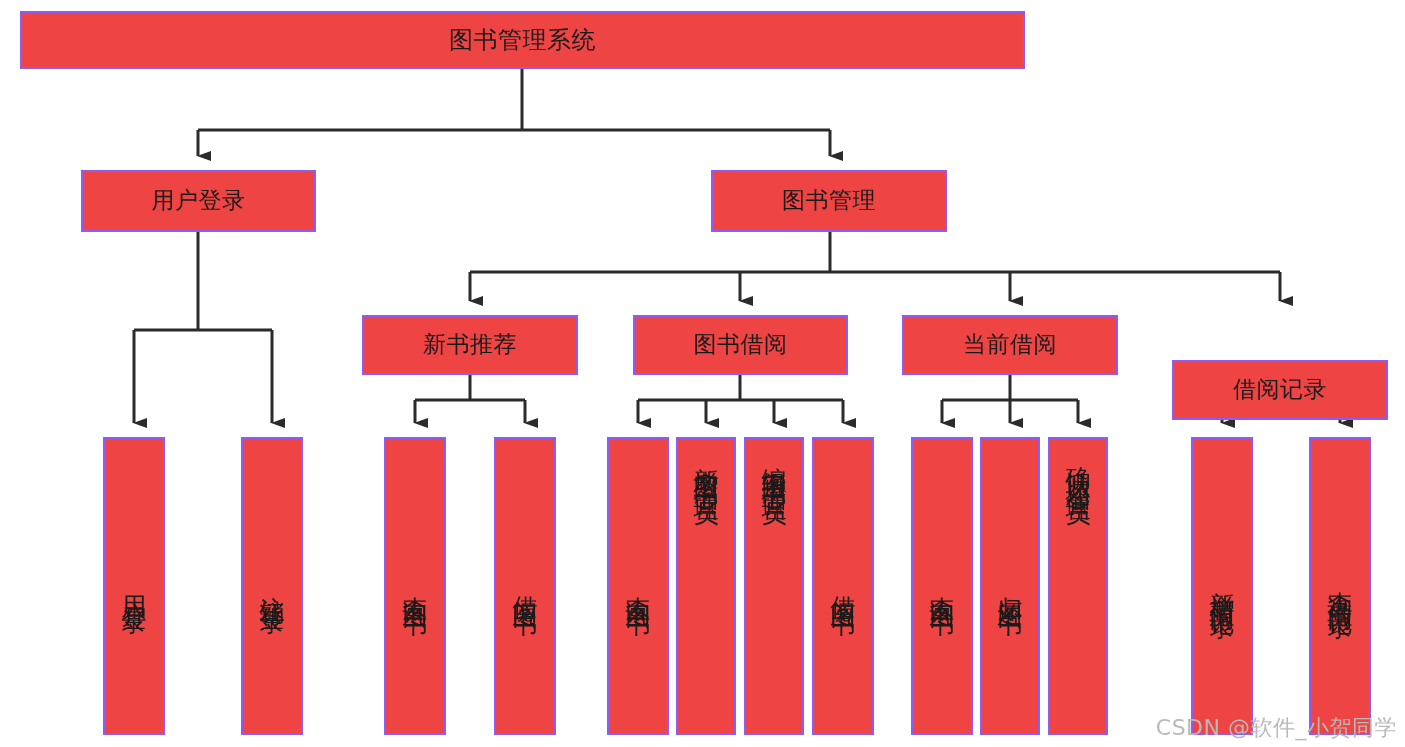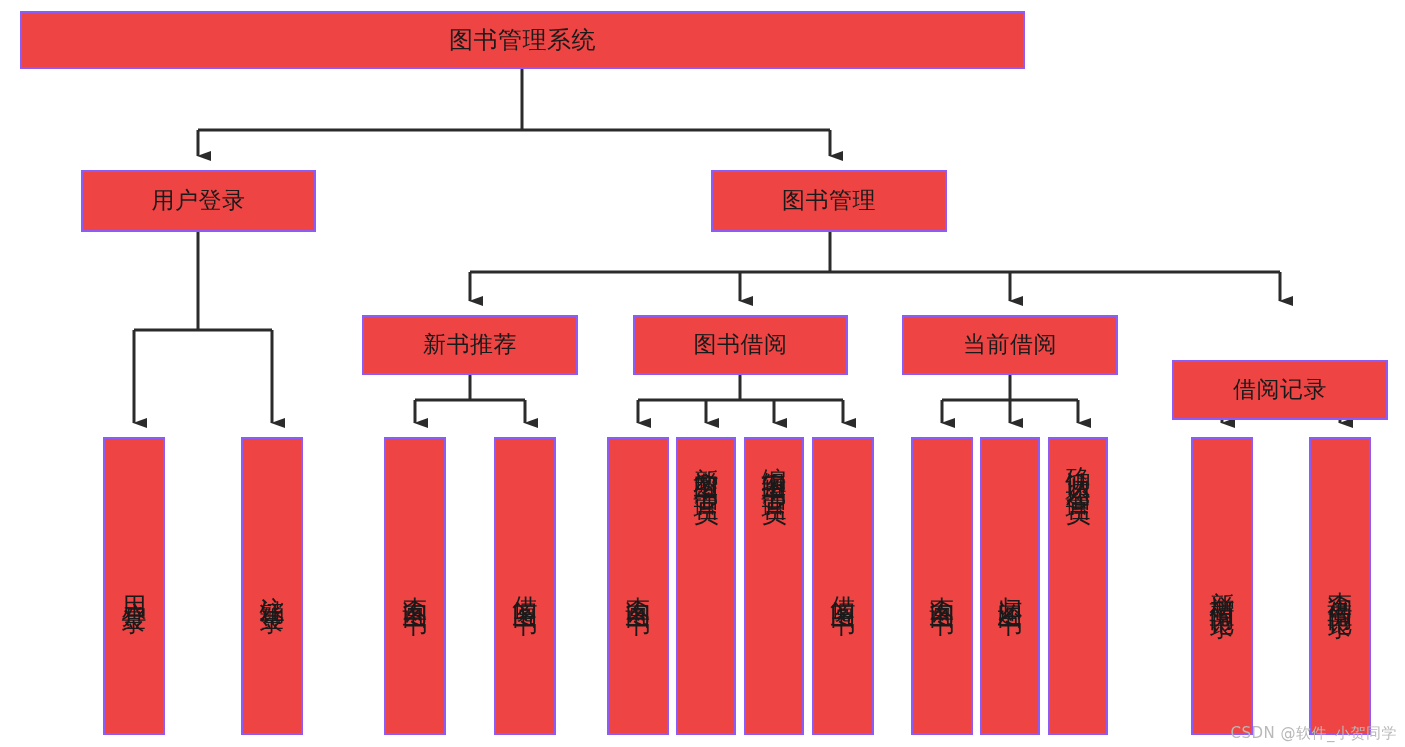--- a/index.html
+++ b/index.html
@@ -61,21 +61,21 @@
   }
   
   .node.v.center {
     align-items: center;
     padding-top: 0;
   }
   #watermark {
     position: absolute;
     right: 8px;
     bottom: 4px;
-    font-size: 15px;
+    font-size: 22px;
     color: #b9b9b9;
     letter-spacing: 0.5px;
     z-index: 5;
     white-space: pre;
   }
 </style>
 </head>
 <body>
 
 <div id="canvas">

